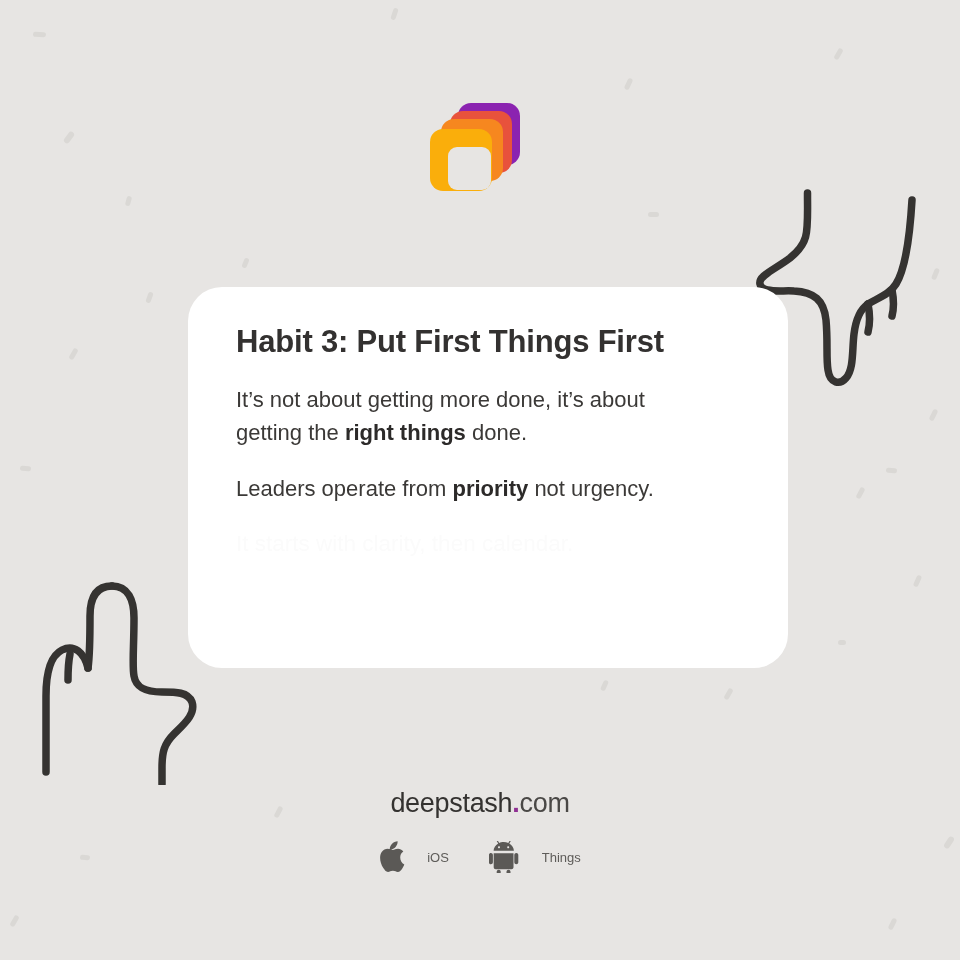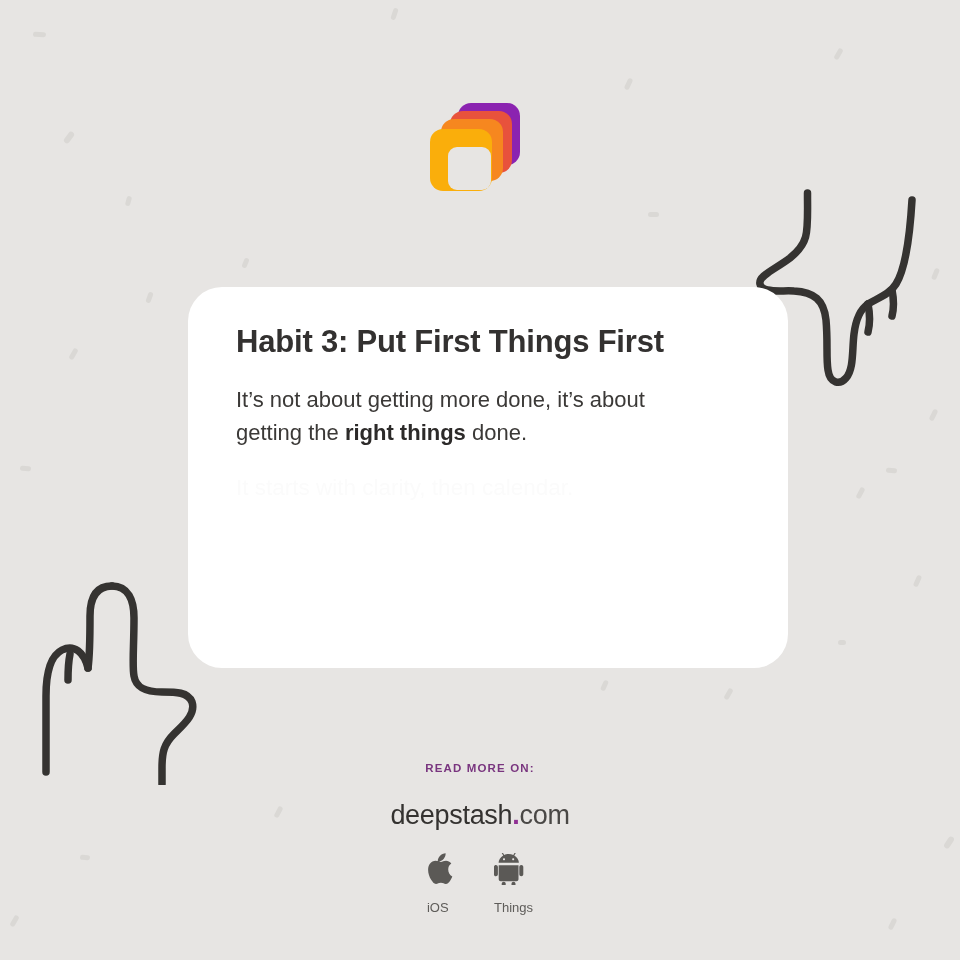--- a/index.html
+++ b/index.html
@@ -147,23 +147,22 @@
 
   #stores {
     margin-top: 22px;
     display: flex;
     justify-content: center;
     align-items: center;
     gap: 40px;
   }
   .store {
     display: flex;
-    align-items: flex-start;
-    gap: 15px;
-    flex-direction: column;
+    align-items: center;
+    gap: 21px;
   }
   .store svg { display: block; fill: #5b5956; }
   .store-label {
     font-size: 13px;
     color: #5e5c59;
   }
 </style>
 </head>
 <body>
 
@@ -223,26 +222,26 @@
                C180 164, 168 174, 158 184 C148 194, 146 202, 146 218 C146 226, 146 232, 146 234"></path>
       <path d="M72 118 C68 102, 58 94, 46 100 C34 106, 30 124, 30 146 C30 180, 30 204, 30 222"></path>
       <path d="M54 104 C52 114, 52 122, 52 130"></path>
     </svg>
   </div>
 
   <div id="card" style="background: rgb(255, 255, 255);">
     <div id="card-inner">
       <h1 id="card-title">Habit 3: Put First Things First</h1>
       <p class="card-para"><span>It’s not about getting more done, it’s about getting the </span><b>right things</b><span> done.</span></p>
+      <p class="card-para"><span>Leaders operate from </span><b>priority</b><span> not urgency.</span></p>
       <p id="clipped-line">It starts with clarity, then calendar.</p>
     </div>
   </div>
 
   <div id="footer">
-    <p id="read-more-on" style="color: rgb(121, 53, 127);">READ MORE ON:</p>
 
     <div id="wordmark">
       <span class="brand">deepstash</span><span class="dot">.</span><span class="tld">com</span>
     </div>
 
     <div id="stores">
       <div class="store">
         <span>
           <svg width="27" height="32" viewBox="0 0 27 32">
             <path d="M18.6 0.2c0.2 2.2-0.7 4.3-2 5.8c-1.4 1.6-3.6 2.8-5.8 2.6c-0.3-2.1 0.8-4.3 2.1-5.7

